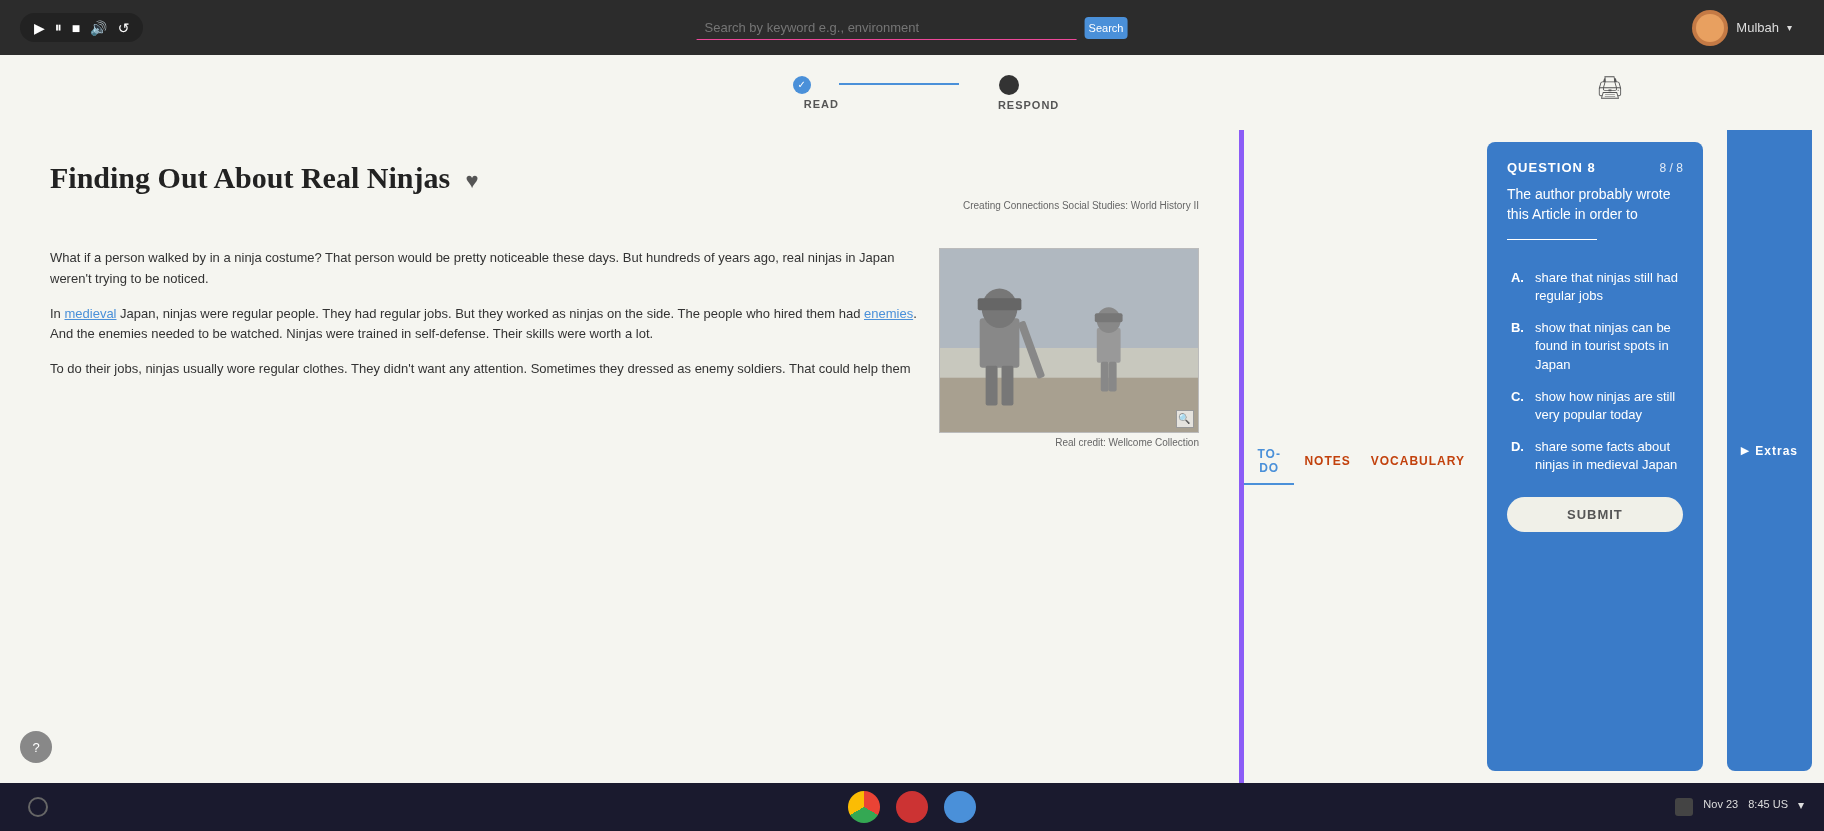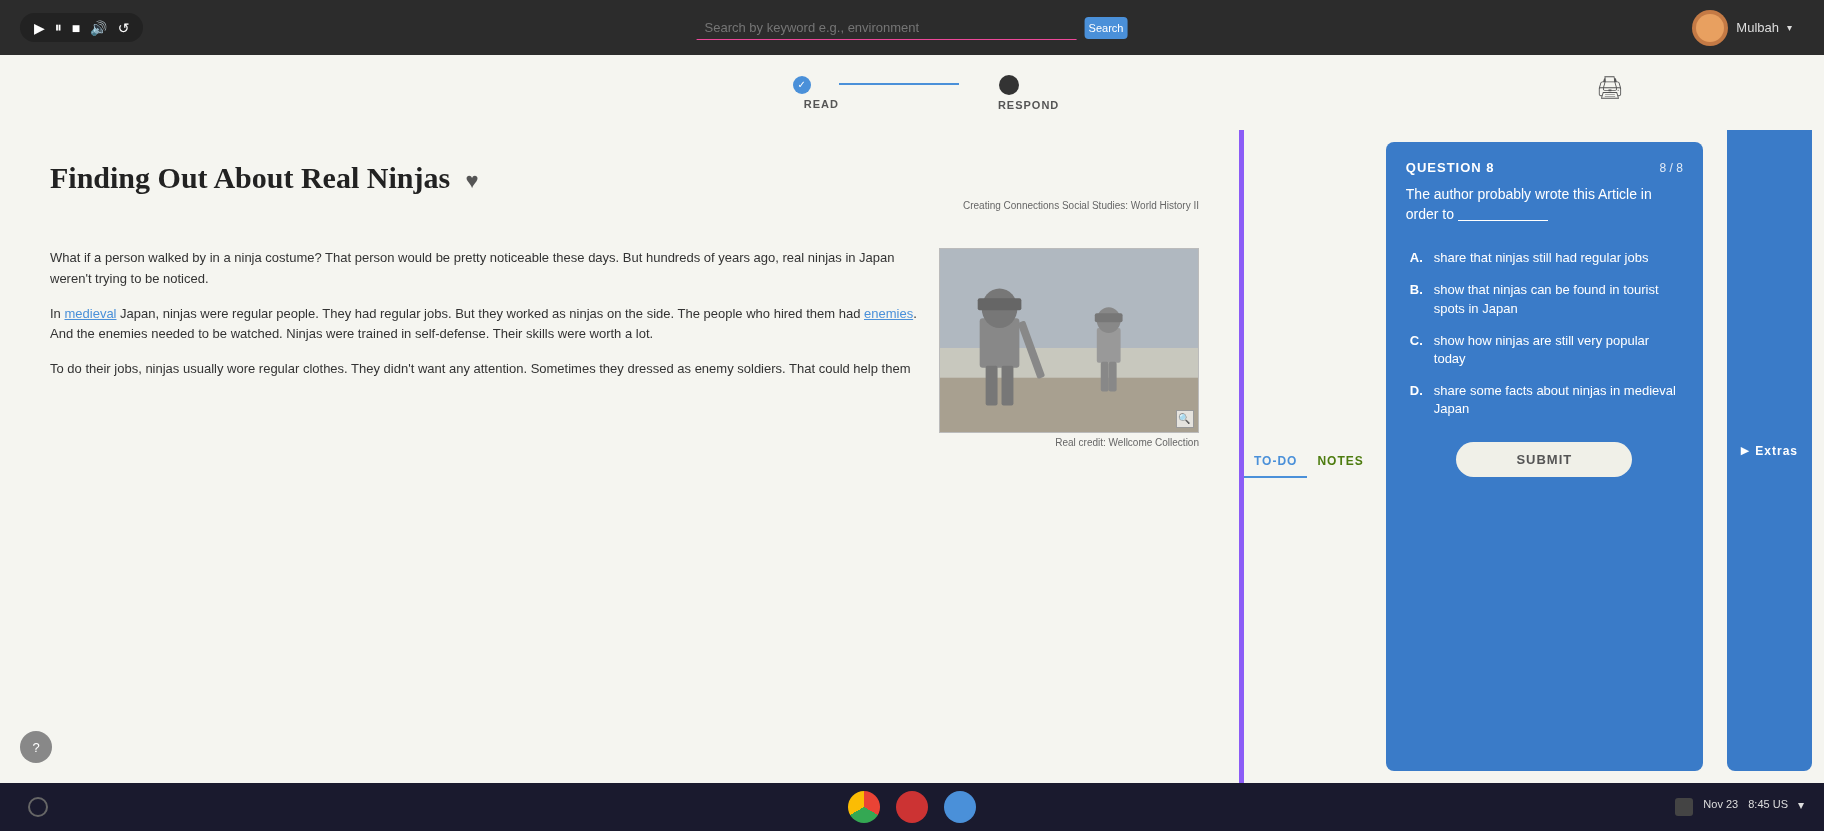--- a/index.html
+++ b/index.html
@@ -270,21 +270,21 @@
       background: #f5f5f0;
       padding: 10px 0 0 0;
       gap: 0;
     }
     .tab-item {
       flex: 1;
       text-align: center;
       padding: 8px 10px;
       font-size: 12px;
       font-weight: bold;
-      color: #4d7c0f;
+      color: #c2410c;
       letter-spacing: 1px;
       cursor: pointer;
       border-bottom: 2px solid transparent;
     }
     .tab-item.active {
       color: #4a90d9;
       border-bottom: 2px solid #4a90d9;
     }
     .question-card {
       margin: 12px;
@@ -519,20 +519,21 @@
     </div>
 
     <div class="help-icon">?</div>
   </div>
 
   <div class="question-panel">
 
     <div class="tabs-row">
       <div class="tab-item active">TO-DO</div>
       <div class="tab-item">NOTES</div>
+      <div class="tab-item">VOCABULARY</div>
     </div>
 
     <div class="question-card">
       <div class="question-header">
         <span class="question-label">QUESTION 8</span>
         <span class="question-count">8 / 8</span>
       </div>
       <p class="question-text">
         <span>The author probably wrote this Article in order to</span> <span class="blank-line"></span>
       </p>

